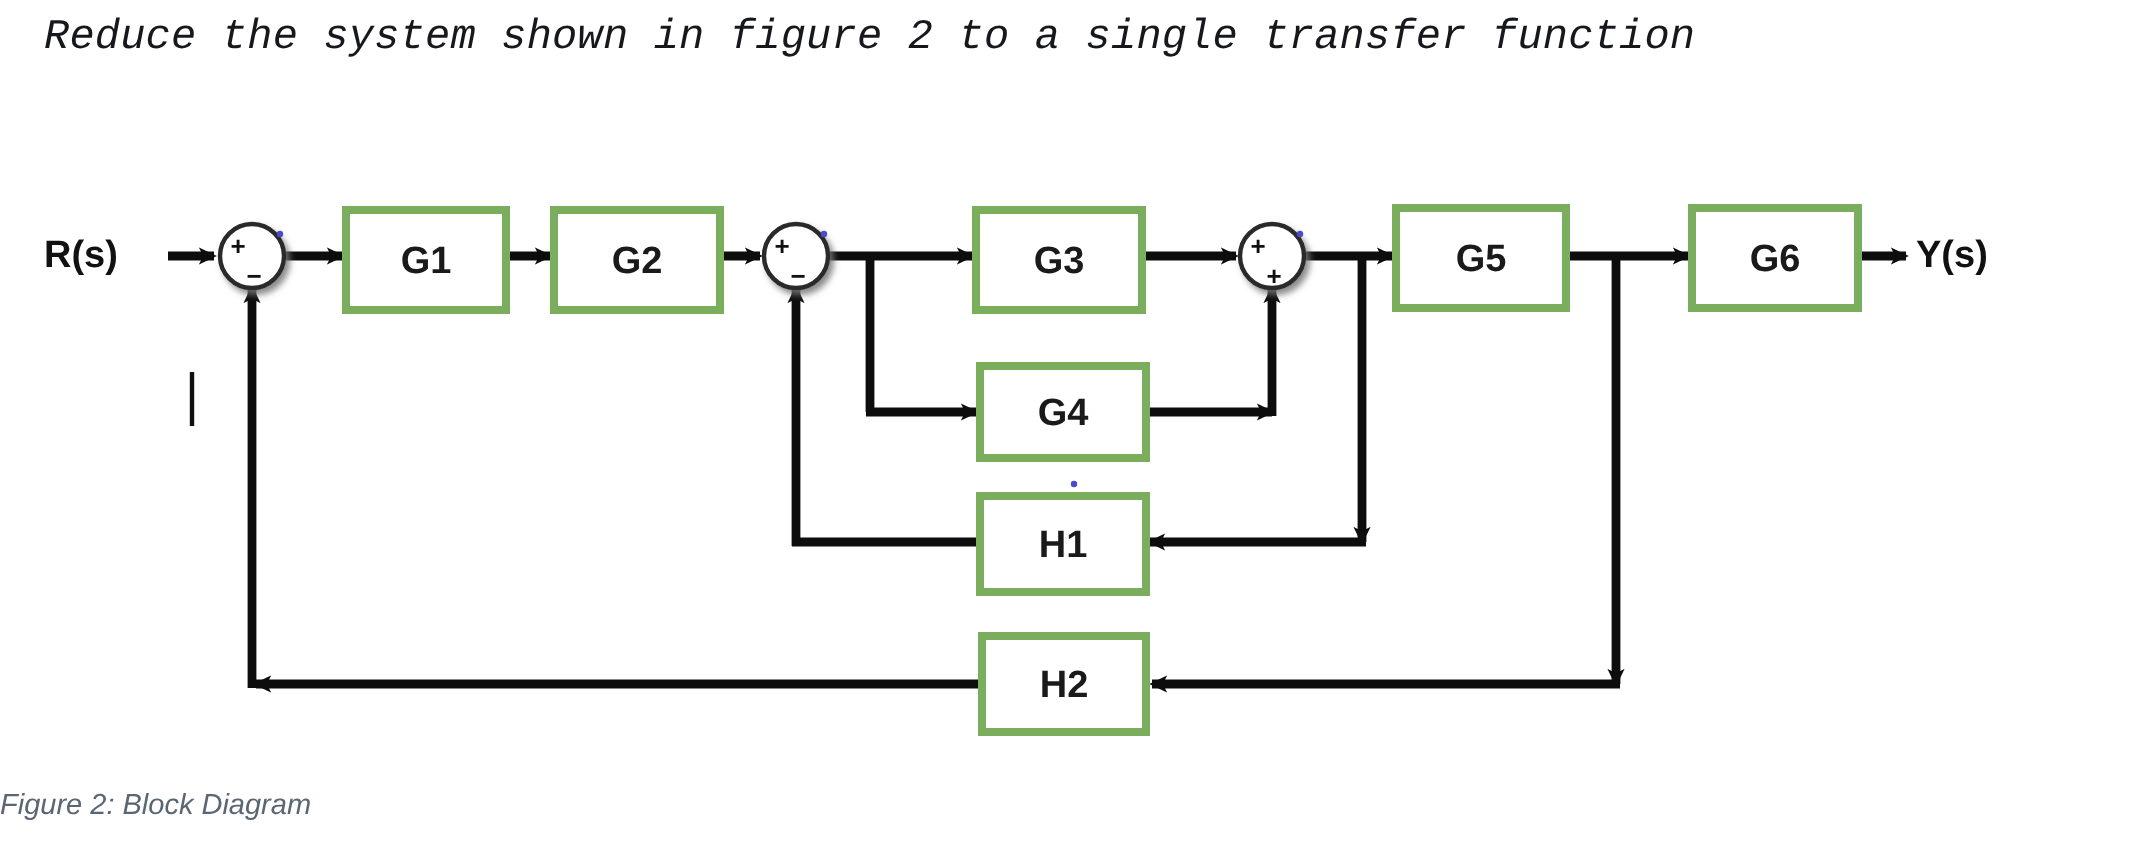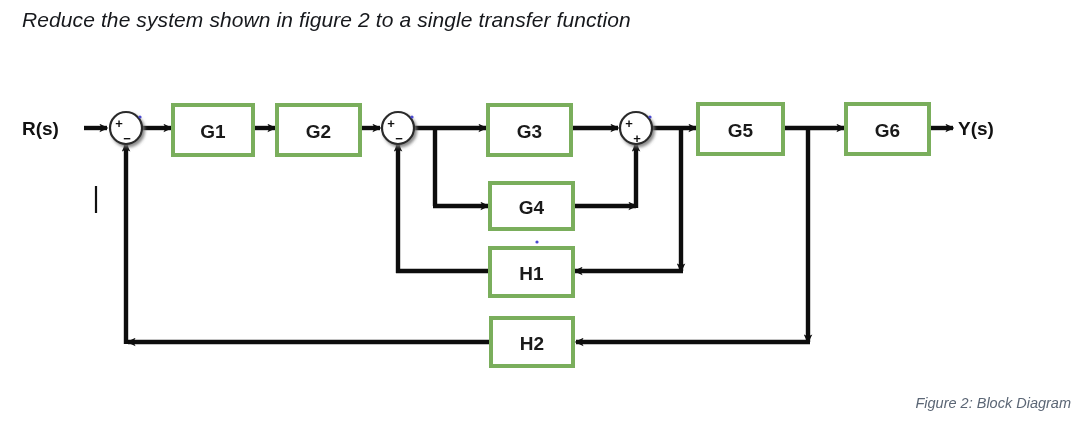--- a/index.html
+++ b/index.html
@@ -11,41 +11,41 @@
     width: 1071px;
     height: 433px;
     position: relative;
     font-family: "Liberation Sans", sans-serif;
     overflow: hidden;
   }
   #question-title {
     position: absolute;
     left: 22px;
     top: 8px;
-    font-family: Liberation Sans, sans-serif;
+    font-family: Liberation Mono, monospace;
     font-style: italic;
     font-size: 21px;
     color: #16181c;
     letter-spacing: 0.1px;
     white-space: nowrap;
     text-align: right;
   }
   #diagram-wrap {
     position: absolute;
     left: 0;
     top: 58px;
     width: 1071px;
     height: 320px;
   }
   #figure-caption {
     position: absolute;
     left: 0;
     top: 395px;
     width: 1071px;
-    text-align: right;
+    text-align: left;
     font-family: "Liberation Sans", sans-serif;
     font-style: italic;
     font-size: 14.5px;
     color: #5b6675;
   }
   svg { display: block; }
   .blk-rect {
     fill: #ffffff;
     stroke: #7aae5c;
     stroke-width: 4;

